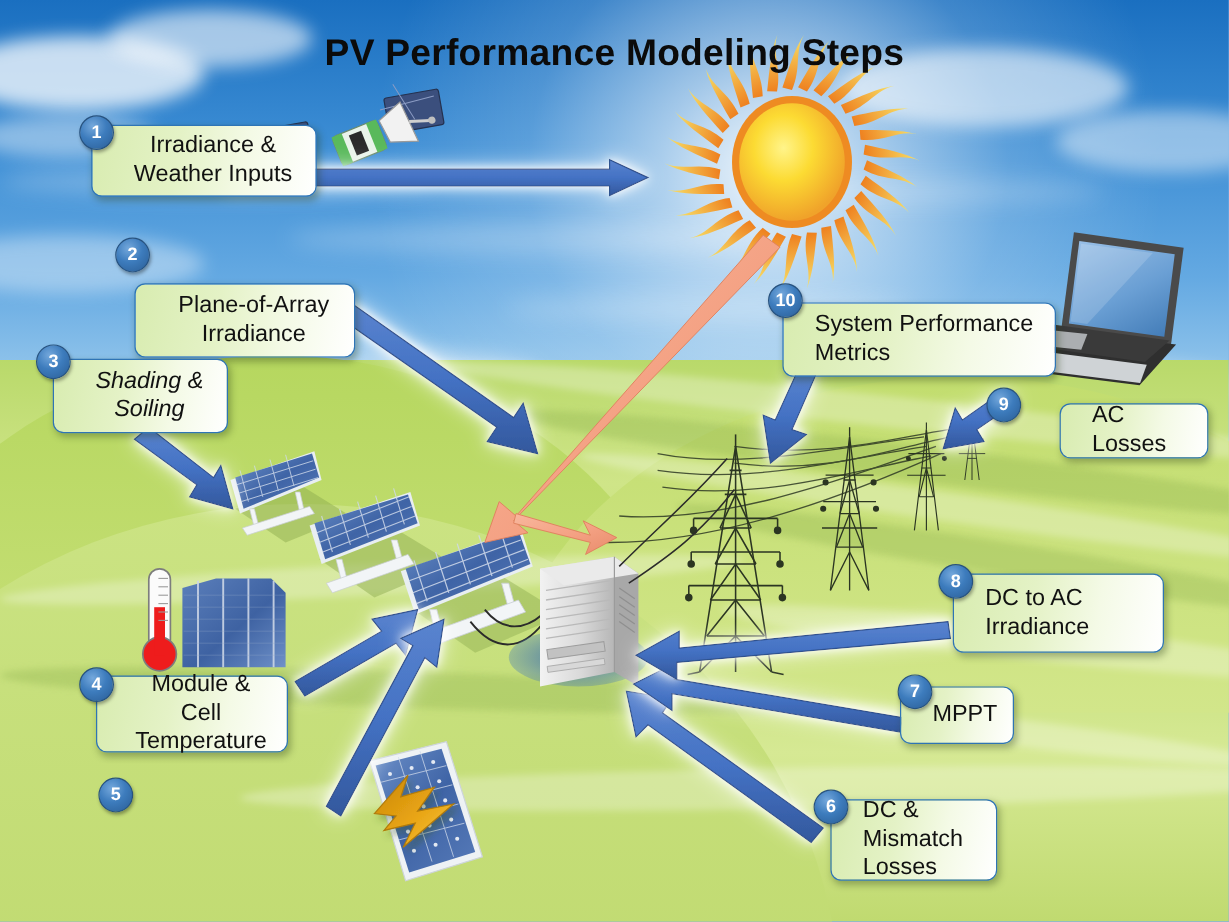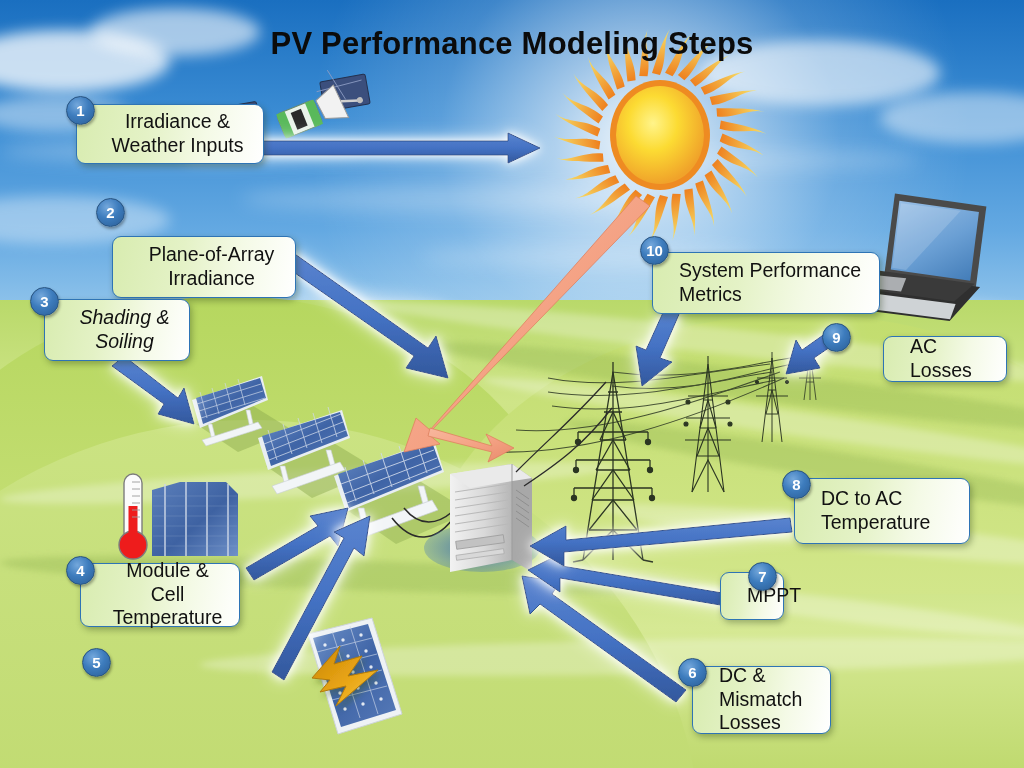--- a/index.html
+++ b/index.html
@@ -575,28 +575,28 @@
   <div class="badge" style="left:66px; top:556px;">4</div>
 
   <div class="badge" style="left:82px; top:648px;">5</div>
 
   <div class="box" style="left:692px; top:666px; width:139px; height:68px;">
     <span>DC &amp; Mismatch
 Losses</span>
   </div>
   <div class="badge" style="left:678px; top:658px;">6</div>
 
-  <div class="box" style="left:720px; top:572px; width:64px; height:48px;">
+  <div class="box" style="left:750px; top:572px; width:95px; height:48px;">
     <span>MPPT</span>
   </div>
   <div class="badge" style="left:748px; top:562px;">7</div>
 
   <div class="box" style="left:794px; top:478px; width:176px; height:66px;">
     <span>DC to AC
-Temperature</span>
+Irradiance</span>
   </div>
   <div class="badge" style="left:782px; top:470px;">8</div>
 
   <div class="box" style="left:842px; top:336px; width:124px; height:46px;margin-left:41px;">
     <span>AC Losses</span>
   </div>
   <div class="badge" style="left:822px; top:323px;">9</div>
 
   <div class="box" style="left:652px; top:252px; width:228px; height:62px;">
     <span>System Performance

